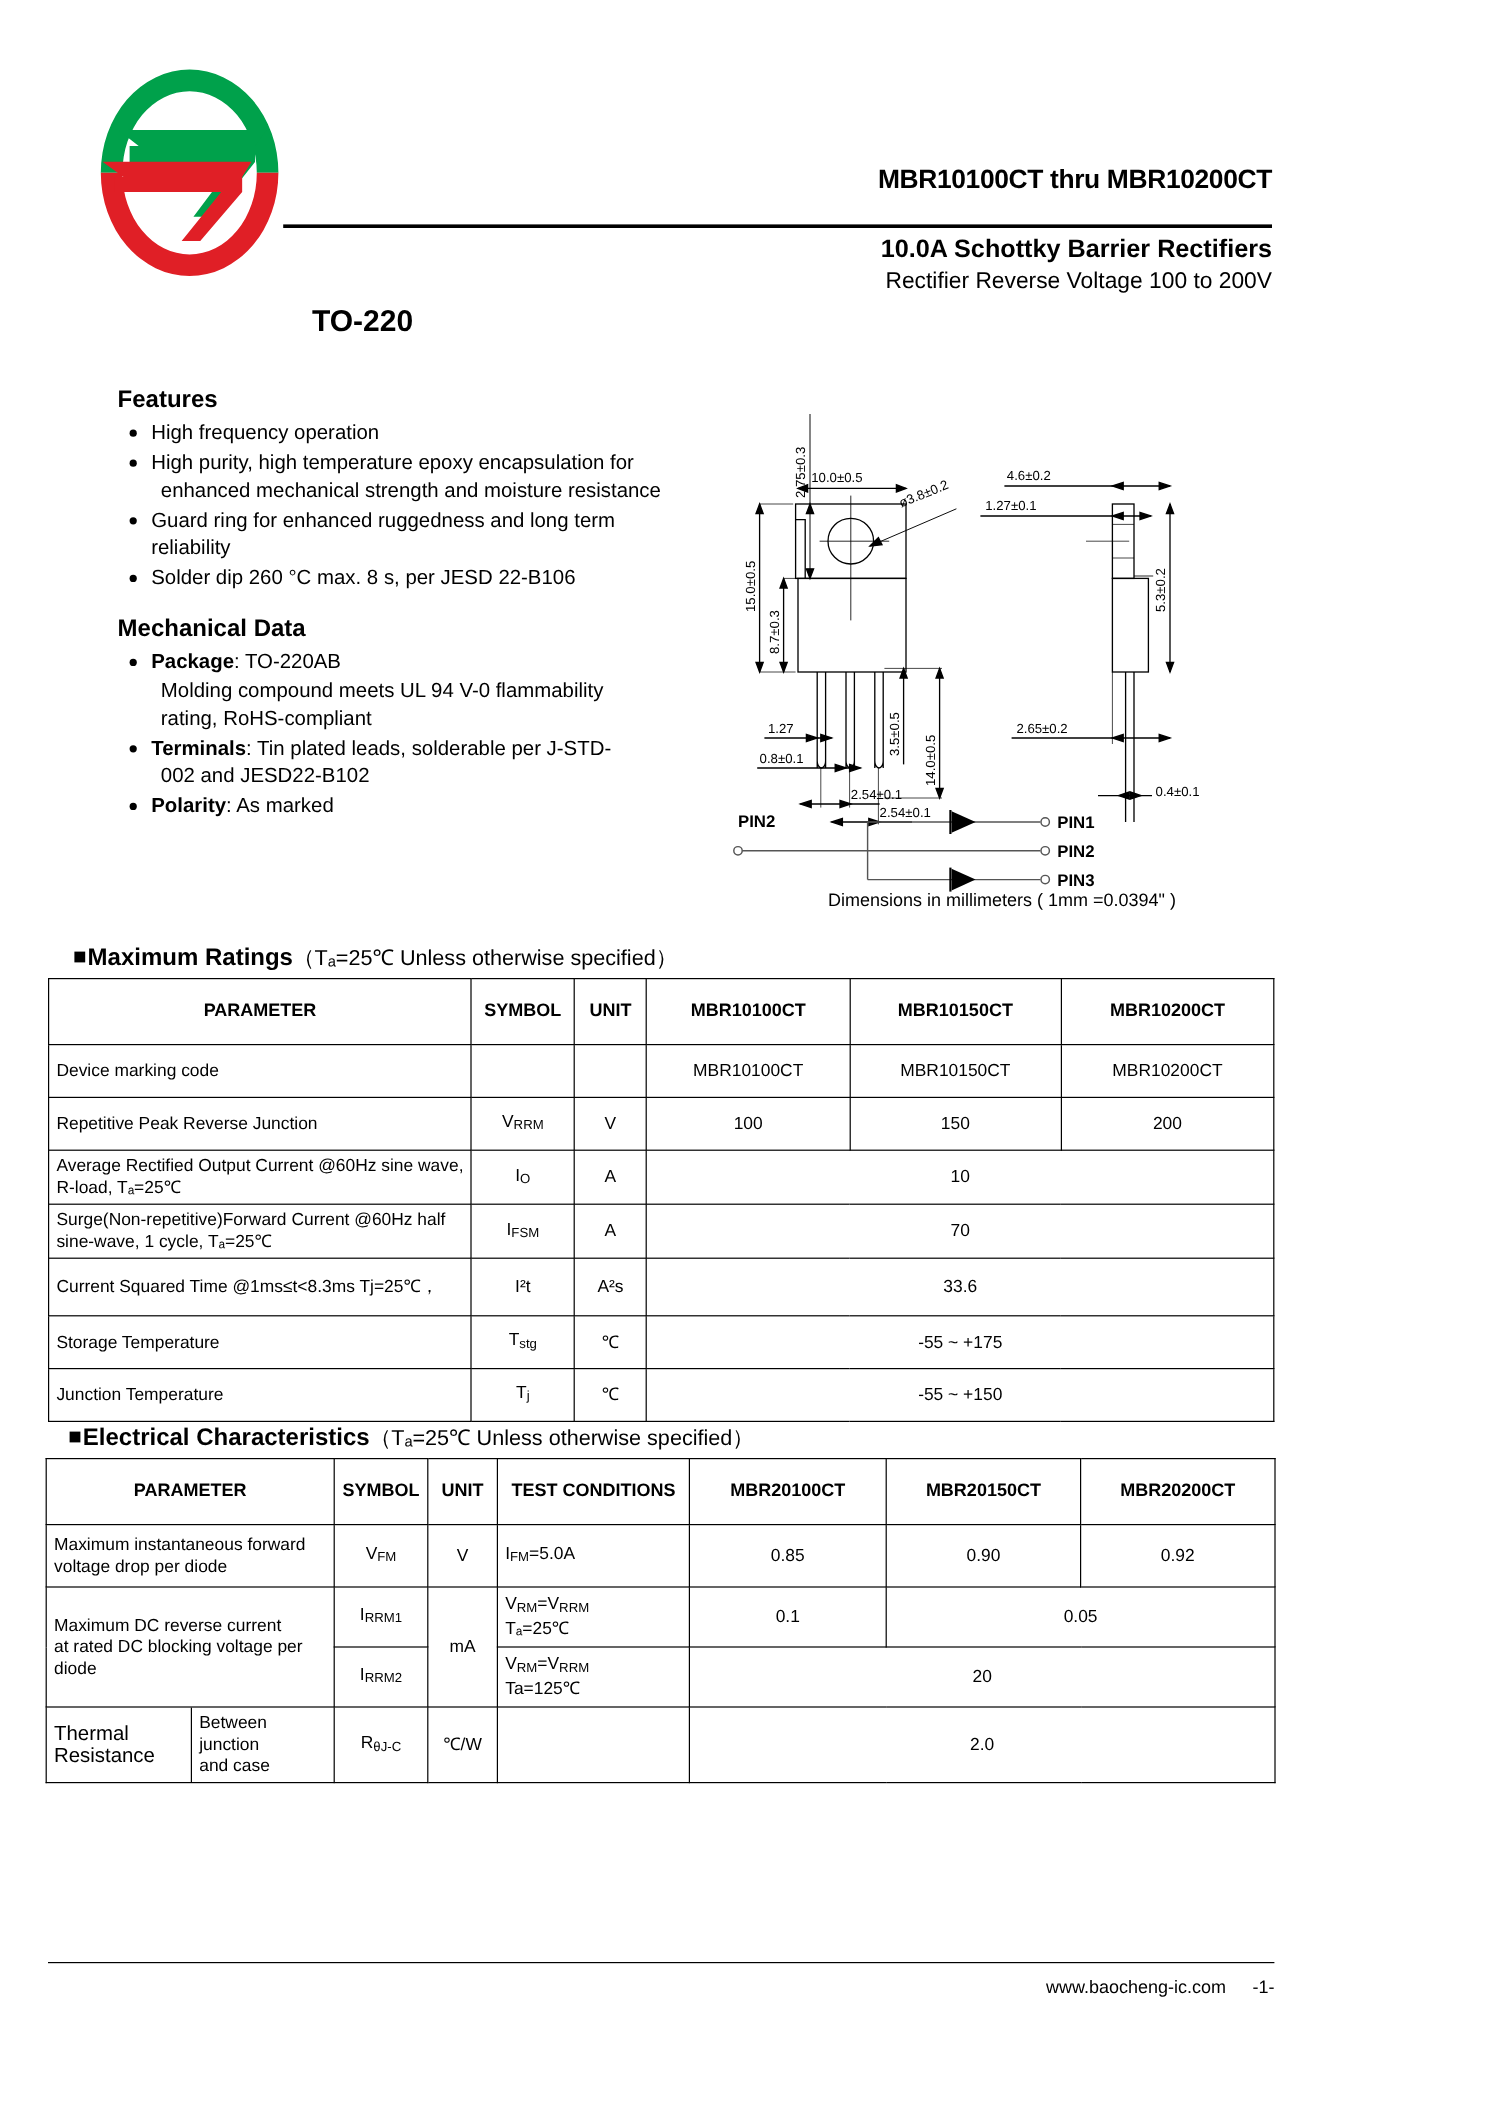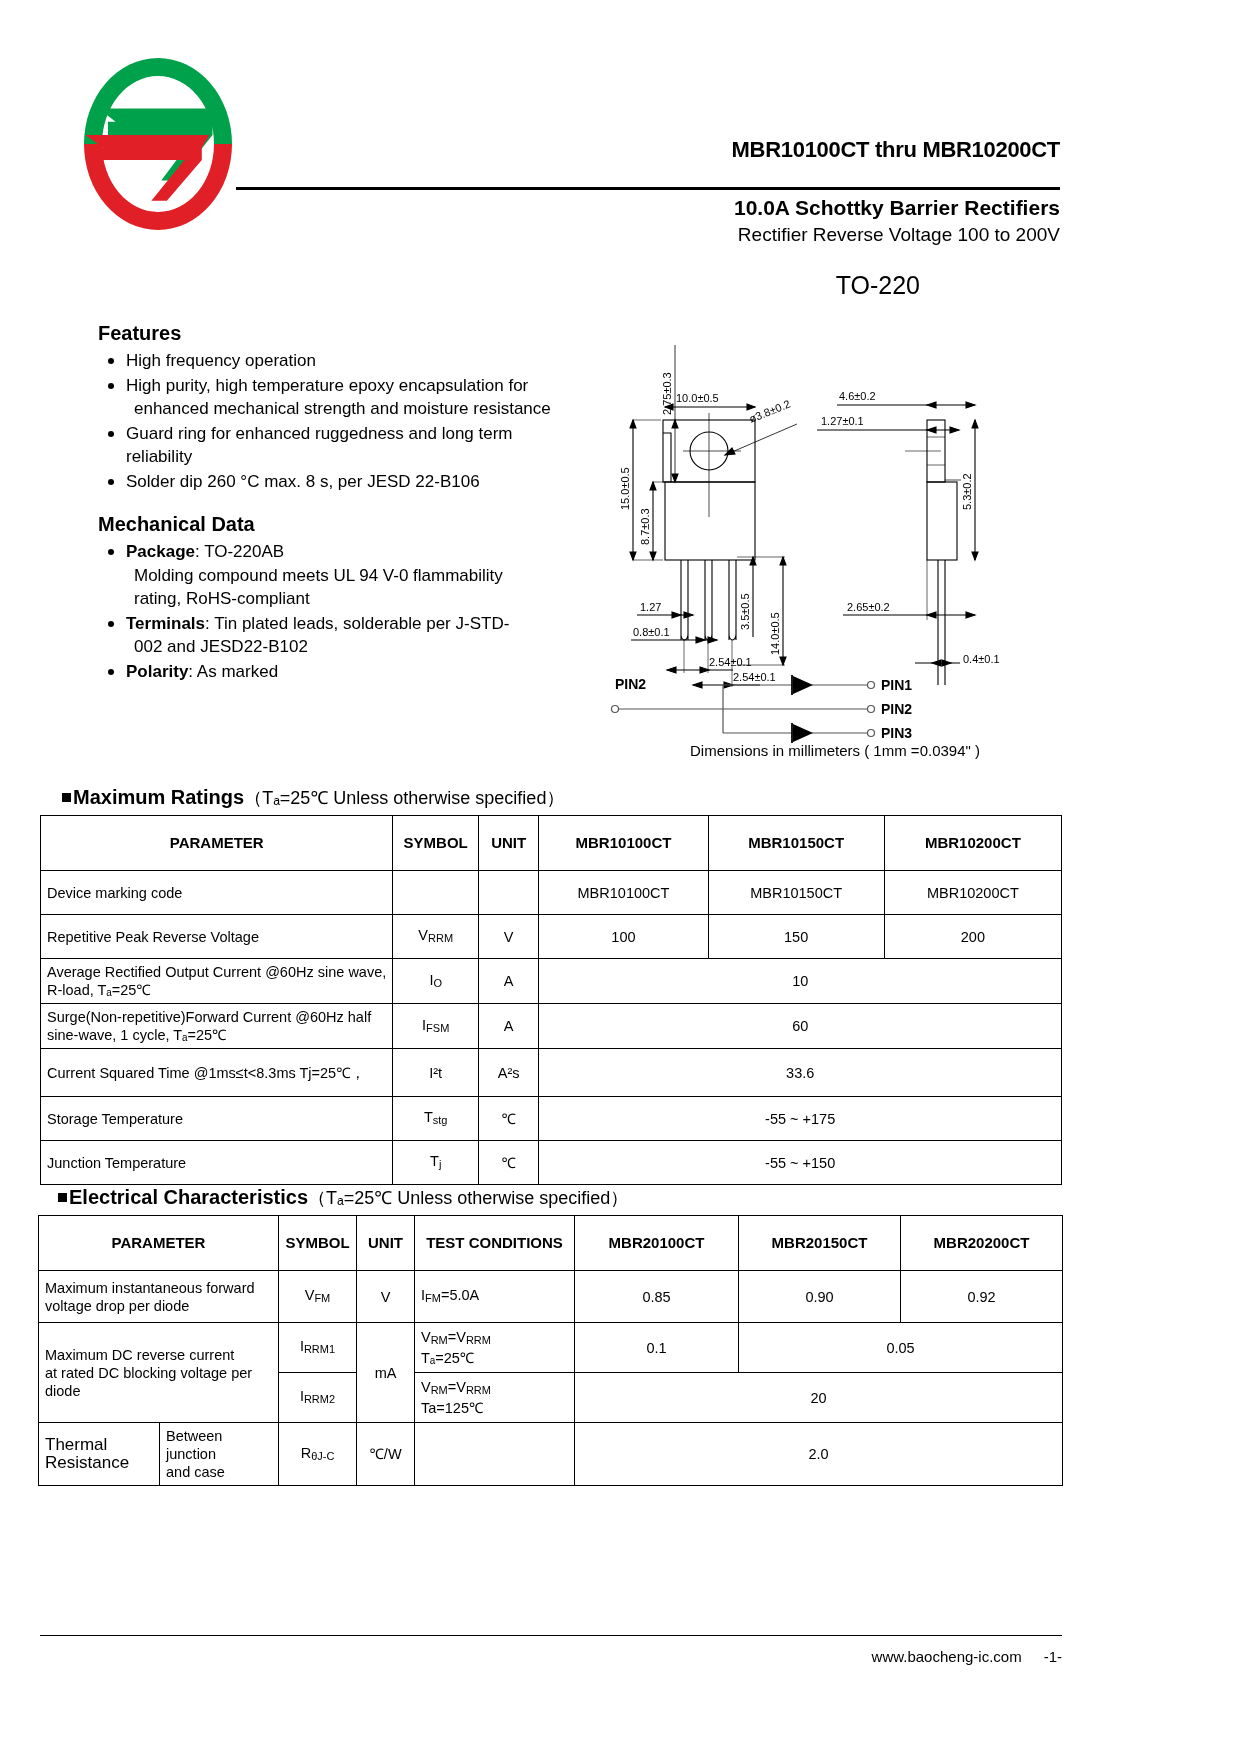--- a/index.html
+++ b/index.html
@@ -65,25 +65,25 @@
     position: absolute;
     left: 260px;
     top: 224px;
     width: 800px;
     text-align: right;
     font-size: 19px;
   }
   .pkg-name {
     position: absolute;
     left: 260px;
-    top: 271px;
+    top: 254px;
     width: 660px;
-    text-align: right;
+    text-align: left;
     font-size: 25px;
-    font-weight: normal;
+    font-weight: bold;
   }
 
   
   #features {
     position: absolute;
     left: 98px;
     top: 322px;
     width: 480px;
   }
   .sec-head {
@@ -422,21 +422,21 @@
   <tbody>
     <tr style="height:44px">
       <td class="l">Device marking code</td>
       <td class="c"></td>
       <td class="c"></td>
       <td class="c">MBR10100CT</td>
       <td class="c">MBR10150CT</td>
       <td class="c">MBR10200CT</td>
     </tr>
     <tr style="height:44px">
-      <td class="l">Repetitive Peak Reverse Voltage</td>
+      <td class="l">Repetitive Peak Reverse Junction</td>
       <td class="c"><span>V</span><sub>RRM</sub></td>
       <td class="c">V</td>
       <td class="c">100</td>
       <td class="c">150</td>
       <td class="c">200</td>
     </tr>
     <tr style="height:44px">
       <td class="l">
         <div>Average Rectified Output Current @60Hz sine wave,</div>
         <div>R-load, Tₐ=25℃</div>
@@ -445,21 +445,21 @@
       <td class="c">A</td>
       <td class="c" colspan="3">10</td>
     </tr>
     <tr style="height:44px">
       <td class="l">
         <div>Surge(Non-repetitive)Forward Current  @60Hᴢ half</div>
         <div>sine-wave, 1 cycle, Tₐ=25℃</div>
       </td>
       <td class="c"><span>I</span><sub>FSM</sub></td>
       <td class="c">A</td>
-      <td class="c" colspan="3">60</td>
+      <td class="c" colspan="3">70</td>
     </tr>
     <tr style="height:48px">
       <td class="l">Current Squared Time @1ms≤t&lt;8.3ms Tj=25℃，</td>
       <td class="c">I²t</td>
       <td class="c">A²s</td>
       <td class="c" colspan="3">33.6</td>
     </tr>
     <tr style="height:44px">
       <td class="l">Storage Temperature</td>
       <td class="c"><span>T</span><sub>stg</sub></td>

